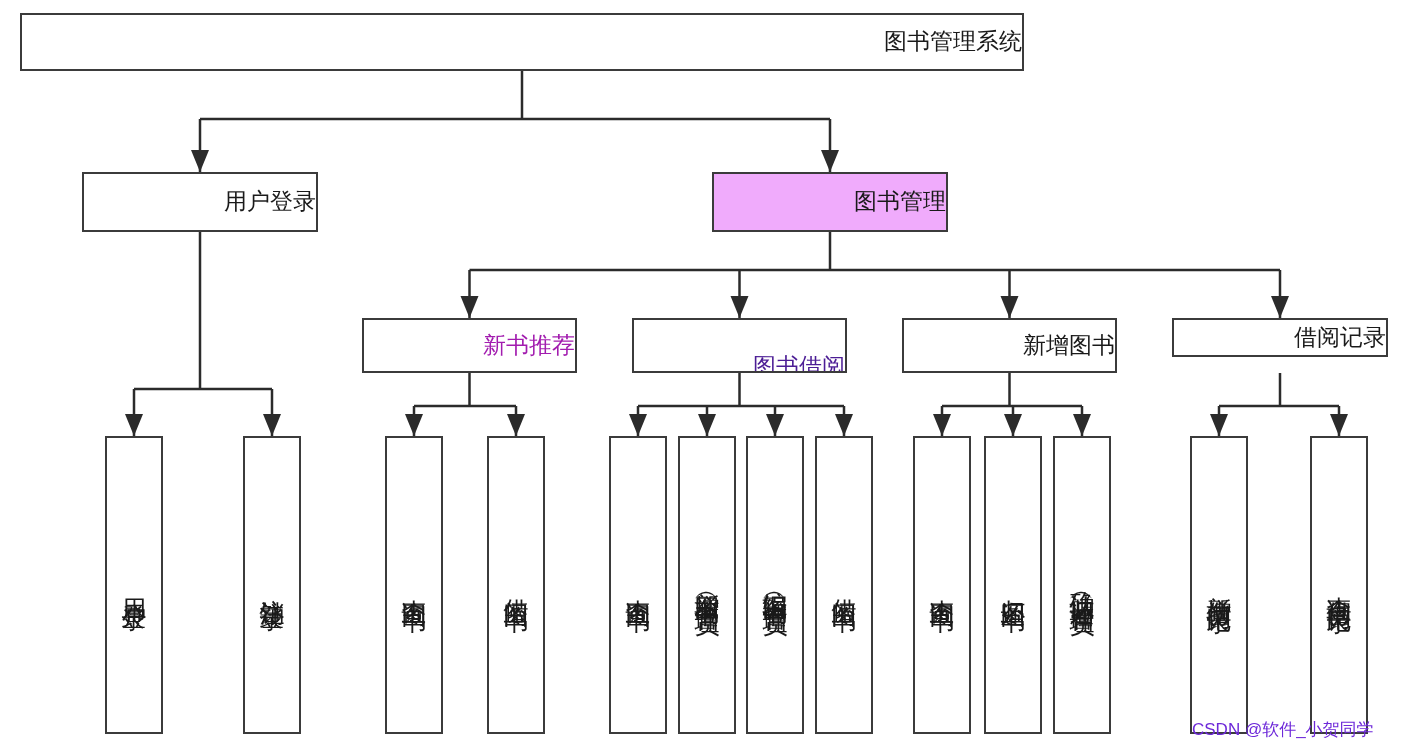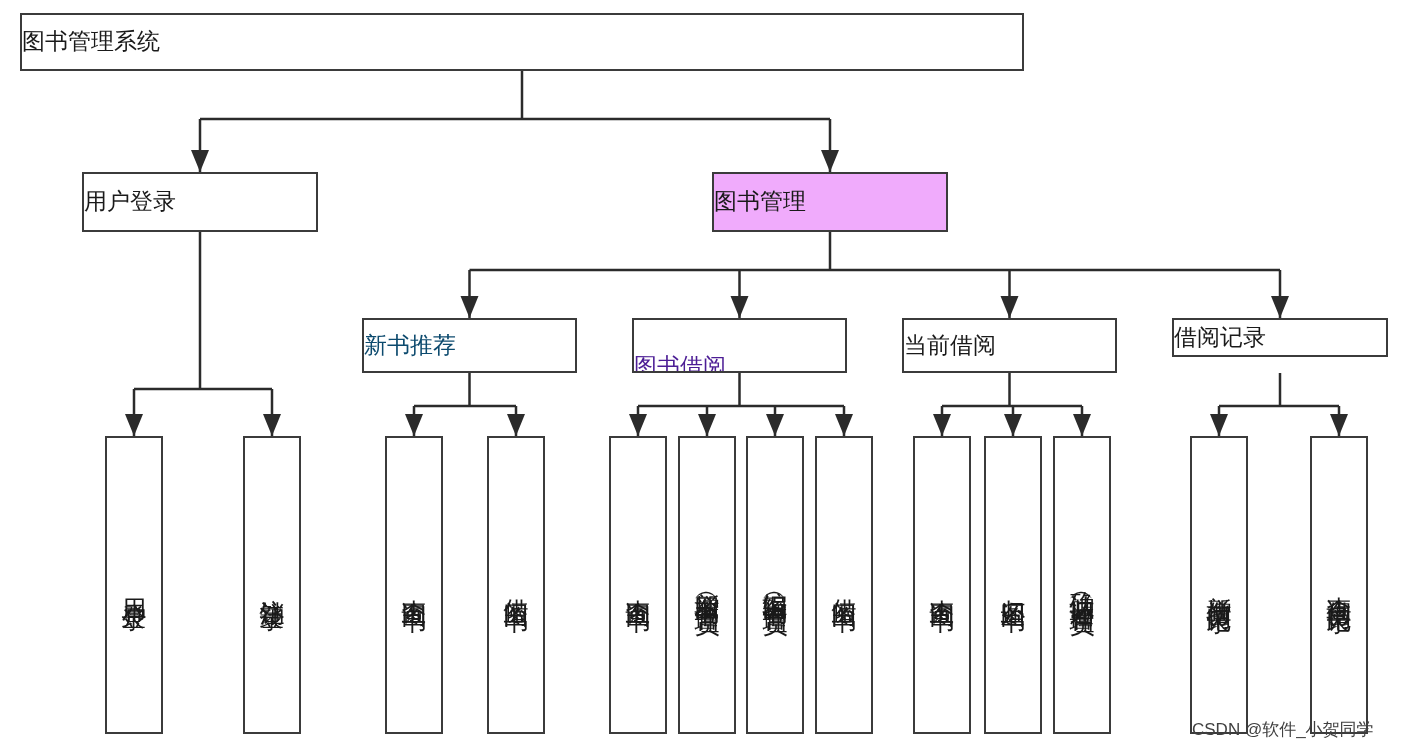--- a/index.html
+++ b/index.html
@@ -22,21 +22,21 @@
     left: 0;
     top: 0;
   }
   .node-box {
     position: absolute;
     box-sizing: border-box;
     background: #ffffff;
     border: 2.5px solid #3b3b3b;
     display: flex;
     align-items: center;
-    justify-content: flex-start;
+    justify-content: flex-end;
     overflow: hidden;
   }
   .node-label {
     color: #1a1a1a;
     font-family: "Liberation Sans", "DejaVu Sans", sans-serif;
     line-height: 1.18;
     white-space: nowrap;
     text-align: center;
   }
   .node-box.horizontal .node-label {
@@ -124,27 +124,27 @@
       <div class="node-box horizontal" style="left: 20px; top: 13px; width: 1004px; height: 58px; border-color: rgb(59, 59, 59); background: rgb(255, 255, 255);">
         <span class="node-label" style="color: rgb(26, 26, 26);">图书管理系统</span>
       </div>
       <div class="node-box horizontal" style="left: 82px; top: 172px; width: 236px; height: 60px; border-color: rgb(59, 59, 59); background: rgb(255, 255, 255);">
         <span class="node-label" style="color: rgb(26, 26, 26);">用户登录</span>
       </div>
       <div class="node-box horizontal" style="left: 712px; top: 172px; width: 236px; height: 60px; border-color: rgb(59, 59, 59); background: #f0abfc;">
         <span class="node-label" style="color: rgb(26, 26, 26);">图书管理</span>
       </div>
       <div class="node-box horizontal" style="left: 362px; top: 318px; width: 215px; height: 55px; border-color: rgb(59, 59, 59); background: rgb(255, 255, 255);">
-        <span class="node-label" style="color: #0c4a6e;">新书推荐</span>
+        <span class="node-label" style="color: #a21caf;">新书推荐</span>
       </div>
       <div class="node-box horizontal" style="left: 632px; top: 318px; width: 215px; height: 55px; border-color: rgb(59, 59, 59); background: rgb(255, 255, 255);">
         <span class="node-label" style="color: #4c1d95; margin-top: 43px;">图书借阅</span>
       </div>
       <div class="node-box horizontal" style="left: 902px; top: 318px; width: 215px; height: 55px; border-color: rgb(59, 59, 59); background: rgb(255, 255, 255);">
-        <span class="node-label" style="color: rgb(26, 26, 26);">当前借阅</span>
+        <span class="node-label" style="color: rgb(26, 26, 26);">新增图书</span>
       </div>
       <div class="node-box horizontal" style="left: 1172px; top: 318px; width: 216px; height: 39px; border-color: rgb(59, 59, 59); background: rgb(255, 255, 255);">
         <span class="node-label" style="color: rgb(26, 26, 26);">借阅记录</span>
       </div>
       <div class="node-box vertical" style="left: 105px; top: 436px; width: 58px; height: 298px; border-color: rgb(59, 59, 59); background: rgb(255, 255, 255);">
         <span class="node-label" style="color: rgb(26, 26, 26);">用户登录</span>
       </div>
       <div class="node-box vertical" style="left: 243px; top: 436px; width: 58px; height: 298px; border-color: rgb(59, 59, 59); background: rgb(255, 255, 255);">
         <span class="node-label" style="color: rgb(26, 26, 26);">注销登录</span>
       </div>
@@ -175,14 +175,14 @@
       <div class="node-box vertical" style="left: 1053px; top: 436px; width: 58px; height: 298px; border-color: rgb(59, 59, 59); background: rgb(255, 255, 255);">
         <span class="node-label" style="color: rgb(26, 26, 26);">确认归还（管理员）</span>
       </div>
       <div class="node-box vertical" style="left: 1190px; top: 436px; width: 58px; height: 298px; border-color: rgb(59, 59, 59); background: rgb(255, 255, 255);">
         <span class="node-label" style="color: rgb(26, 26, 26);">新增借阅记录</span>
       </div>
       <div class="node-box vertical" style="left: 1310px; top: 436px; width: 58px; height: 298px; border-color: rgb(59, 59, 59); background: rgb(255, 255, 255);">
         <span class="node-label" style="color: rgb(26, 26, 26);">查询借阅记录</span>
       </div>
     </div>
-  <div id="watermark" style="left: 1192px; top: 718px; color: #404040;">CSDN @软件_小贺同学</div>
+  <div id="watermark" style="left: 1192px; top: 718px; color: #6d28d9;">CSDN @软件_小贺同学</div>
 </div>
 
 </body></html>

